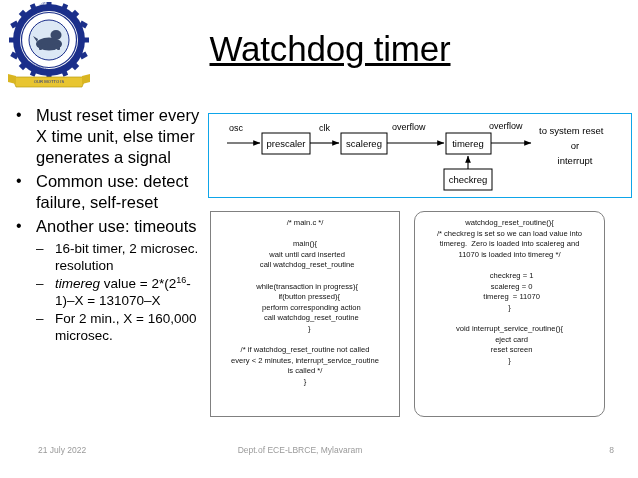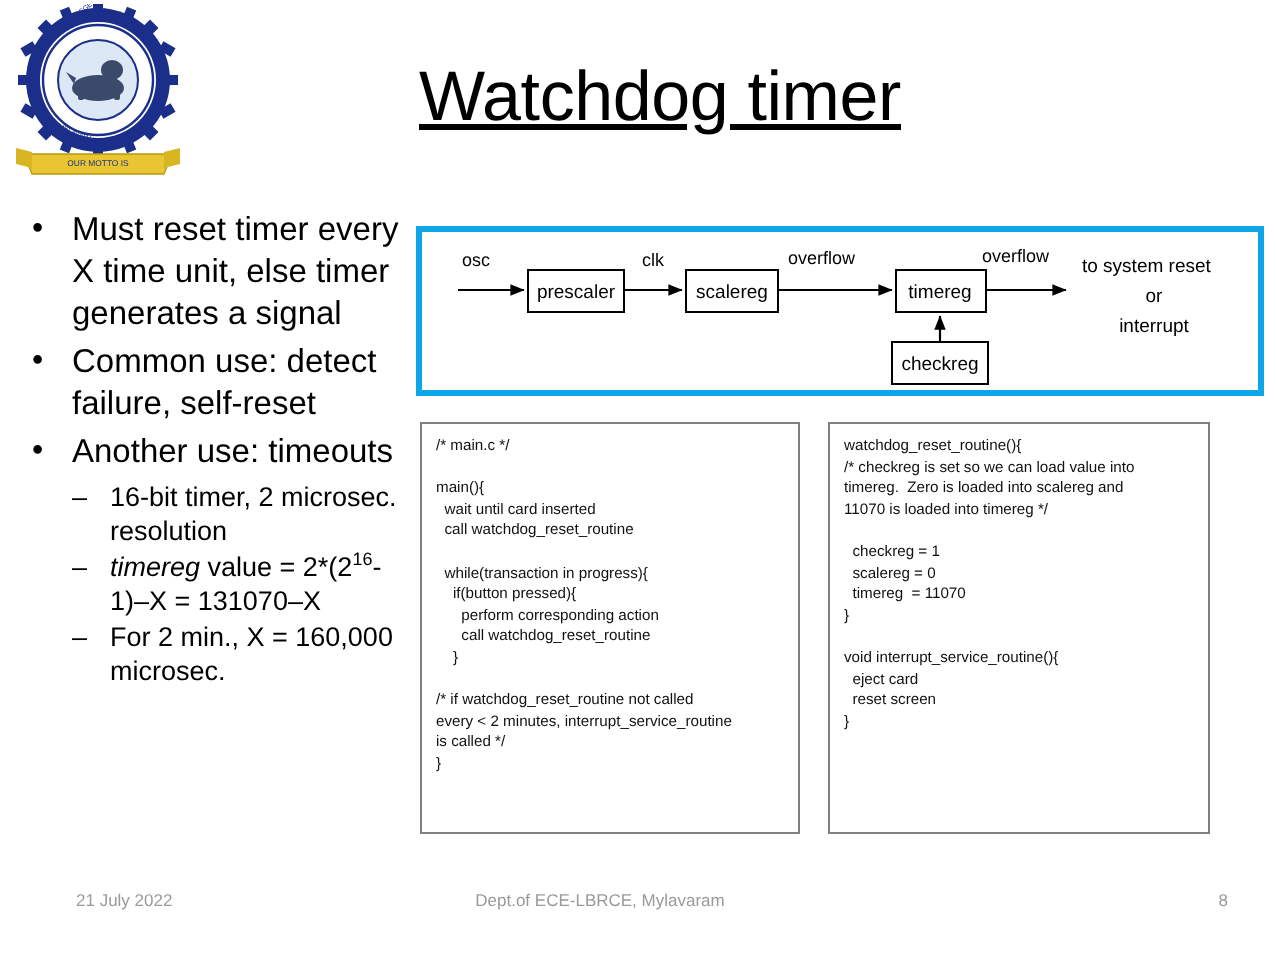--- a/index.html
+++ b/index.html
@@ -78,21 +78,21 @@
   .ital { font-style: italic; }
   .sup { font-size: 9px; vertical-align: super; line-height: 0; }
 
   
   #diagram-box {
     position: absolute;
     left: 208px;
     top: 113px;
     width: 424px;
     height: 85px;
-    border: 3px solid #0ea5e9;
+    border: 1px solid #0ea5e9;
     box-sizing: border-box;
     background: #ffffff;
   }
   #diagram-svg { position: absolute; left: 0; top: 0; }
   .dg-box-label {
     font-family: "Liberation Sans", sans-serif;
     font-size: 9.5px;
     fill: #000000;
   }
   .dg-sig {
@@ -112,23 +112,24 @@
     border: 1px solid #808080;
     box-sizing: border-box;
     background: #ffffff;
     padding: 6px 7px 16px 7px;
     font-family: "Liberation Sans", sans-serif;
     font-size: 7.6px;
     line-height: 10.6px;
     white-space: pre-wrap;
     color: #111111;
     overflow: hidden;
+    text-align: center;
   }
   #code-box-left  { left: 210px; top: 211px; width: 190px; height: 206px; }
-  #code-box-right { left: 414px; top: 211px; width: 191px; height: 206px; }
+  #code-box-right { left: 414px; top: 211px; width: 191px; height: 206px; border-radius: 10px; }
 
   
   #footer {
     position: absolute;
     left: 0;
     top: 445px;
     width: 638px;
     height: 20px;
     font-size: 8.5px;
     color: #9a9a9a;

